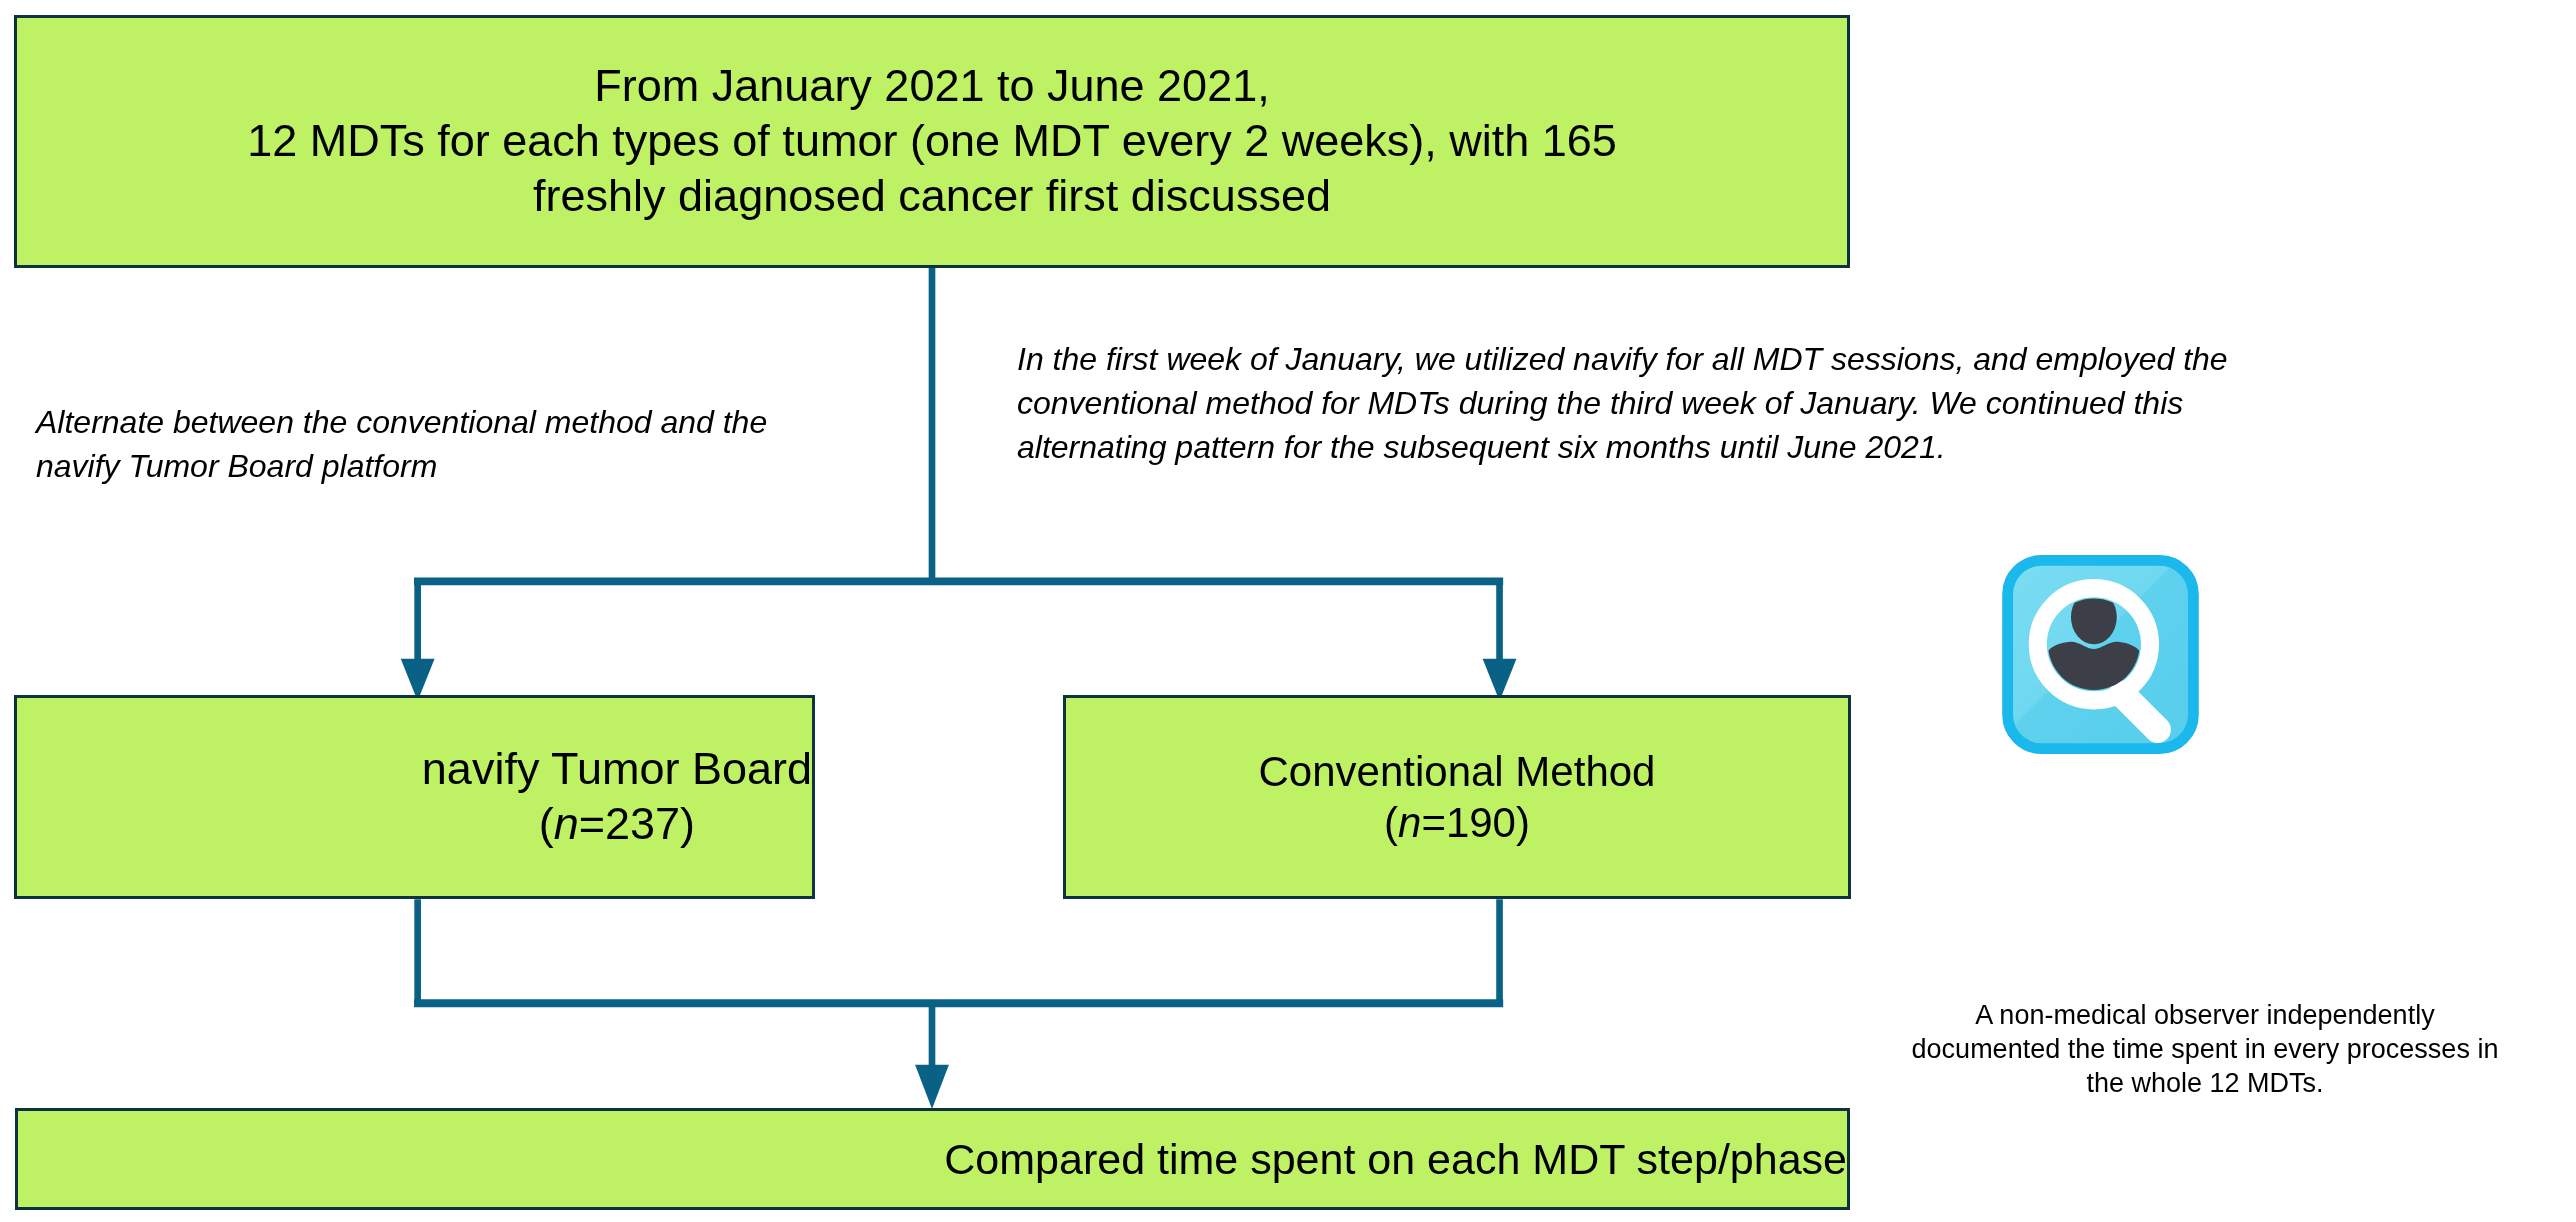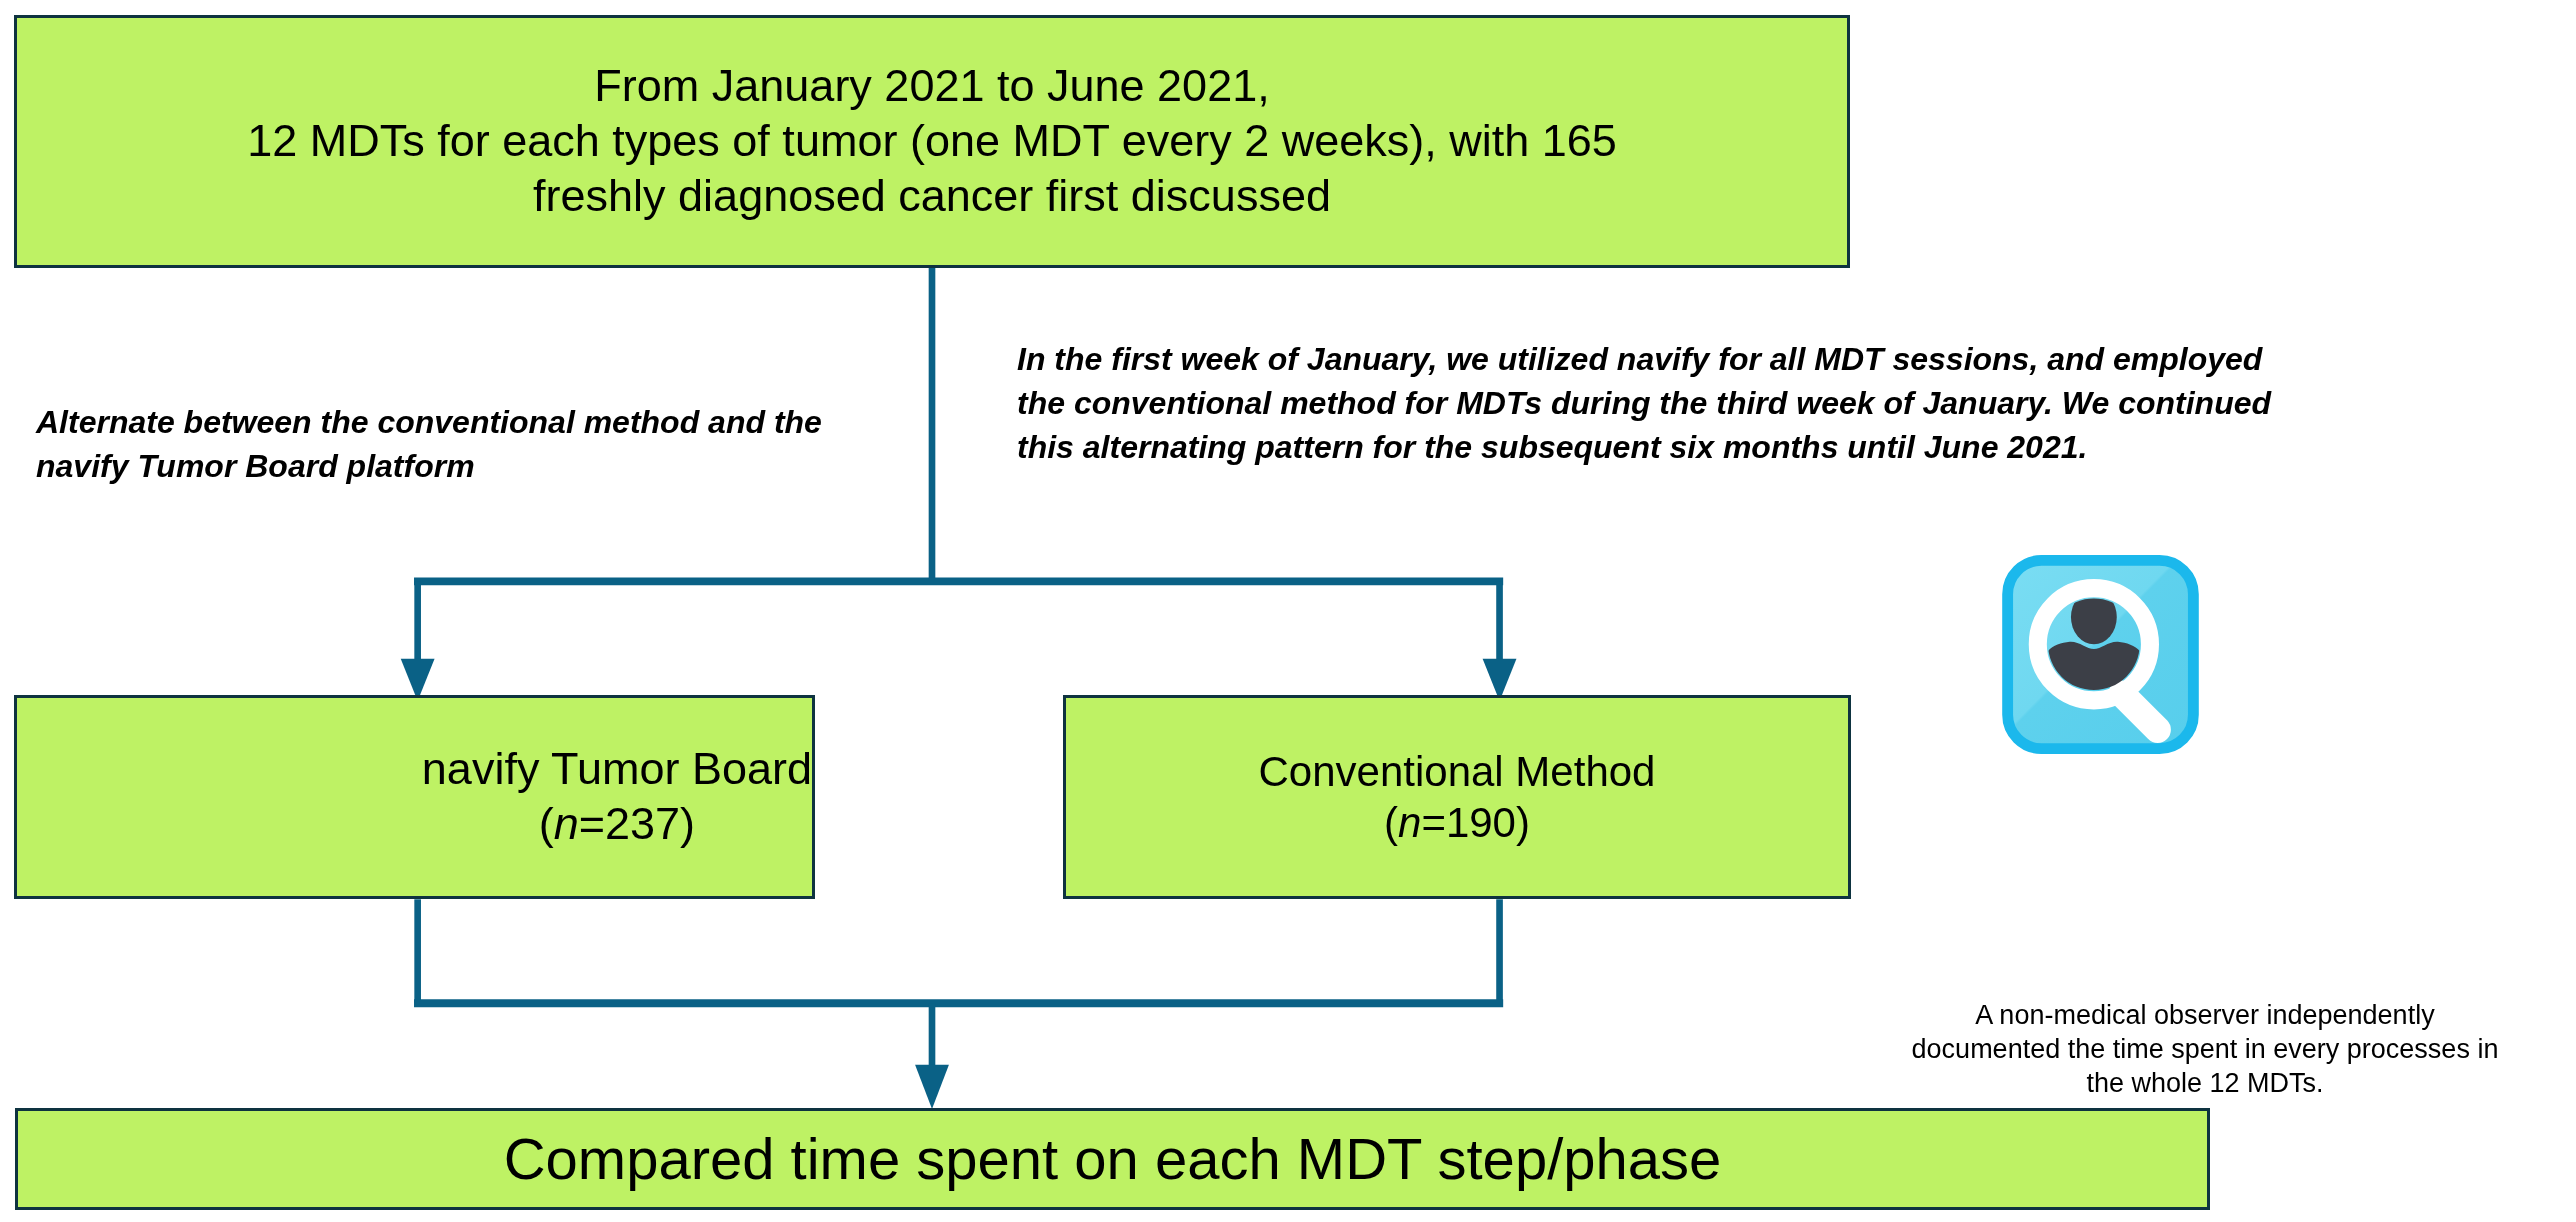--- a/index.html
+++ b/index.html
@@ -59,32 +59,33 @@
     left: 1063px;
     top: 695px;
     width: 788px;
     height: 204px;
     font-size: 42px;
   }
 
   #box-bottom {
     left: 15px;
     top: 1108px;
-    width: 2195px;
+    width: 1835px;
     height: 102px;
-    font-size: 58px;
+    font-size: 43px;
+    justify-content: flex-end;
   }
 
   .ital-n { font-style: italic; }
 
   
   .annotation {
     position: absolute;
     font-style: italic;
-    font-weight: bold;
+    font-weight: normal;
     font-size: 32px;
     line-height: 1.38;
     color: #000000;
   }
   #note-left {
     left: 36px;
     top: 400px;
     width: 810px;
   }
   #note-right {

